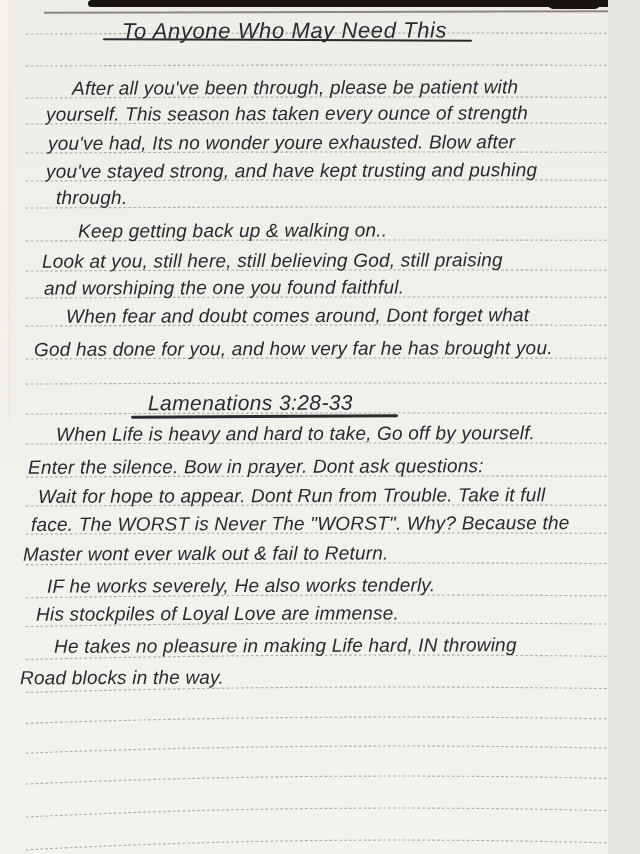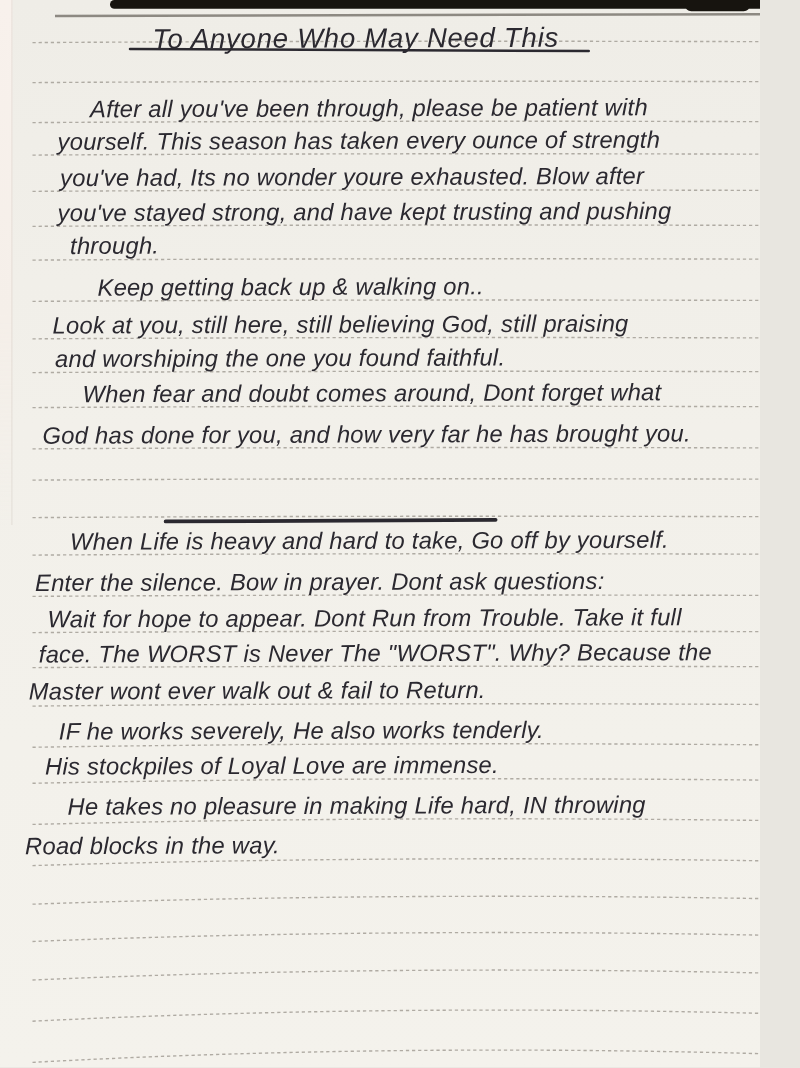--- a/index.html
+++ b/index.html
@@ -101,20 +101,21 @@
   <div class="hw" style="top:96px;left:46px">yourself. This season has taken every ounce of strength</div>
   <div class="hw" style="top:125px;left:48px">you've had, Its no wonder youre exhausted. Blow after</div>
   <div class="hw" style="top:153px;left:46px">you've stayed strong, and have kept trusting and pushing</div>
   <div class="hw" style="top:180px;left:56px">through.</div>
   <div class="hw" style="top:213px;left:78px">Keep getting back up &amp; walking on..</div>
   <div class="hw" style="top:243px;left:42px">Look at you, still here, still believing God, still praising</div>
   <div class="hw" style="top:270px;left:44px">and worshiping the one you found faithful.</div>
   <div class="hw" style="top:298px;left:66px">When fear and doubt comes around, Dont forget what</div>
   <div class="hw" style="top:331px;left:34px">God has done for you, and how very far he has brought you.</div>
 
+  <div class="hw heading-text" style="top:384px;left:148px">Lamenations 3:28-33</div>
   <div class="ink-underline u-heading"></div>
 
   <div class="hw" style="top:416px;left:56px">When Life is heavy and hard to take, Go off by yourself.</div>
   <div class="hw" style="top:449px;left:28px">Enter the silence. Bow in prayer. Dont ask questions:</div>
   <div class="hw" style="top:478px;left:38px">Wait for hope to appear. Dont Run from Trouble. Take it full</div>
   <div class="hw" style="top:506px;left:31px">face. The WORST is Never The "WORST". Why? Because the</div>
   <div class="hw" style="top:536px;left:23px">Master wont ever walk out &amp; fail to Return.</div>
   <div class="hw" style="top:568px;left:47px">IF he works severely, He also works tenderly.</div>
   <div class="hw" style="top:596px;left:36px">His stockpiles of Loyal Love are immense.</div>
   <div class="hw" style="top:628px;left:54px">He takes no pleasure in making Life hard, IN throwing</div>

